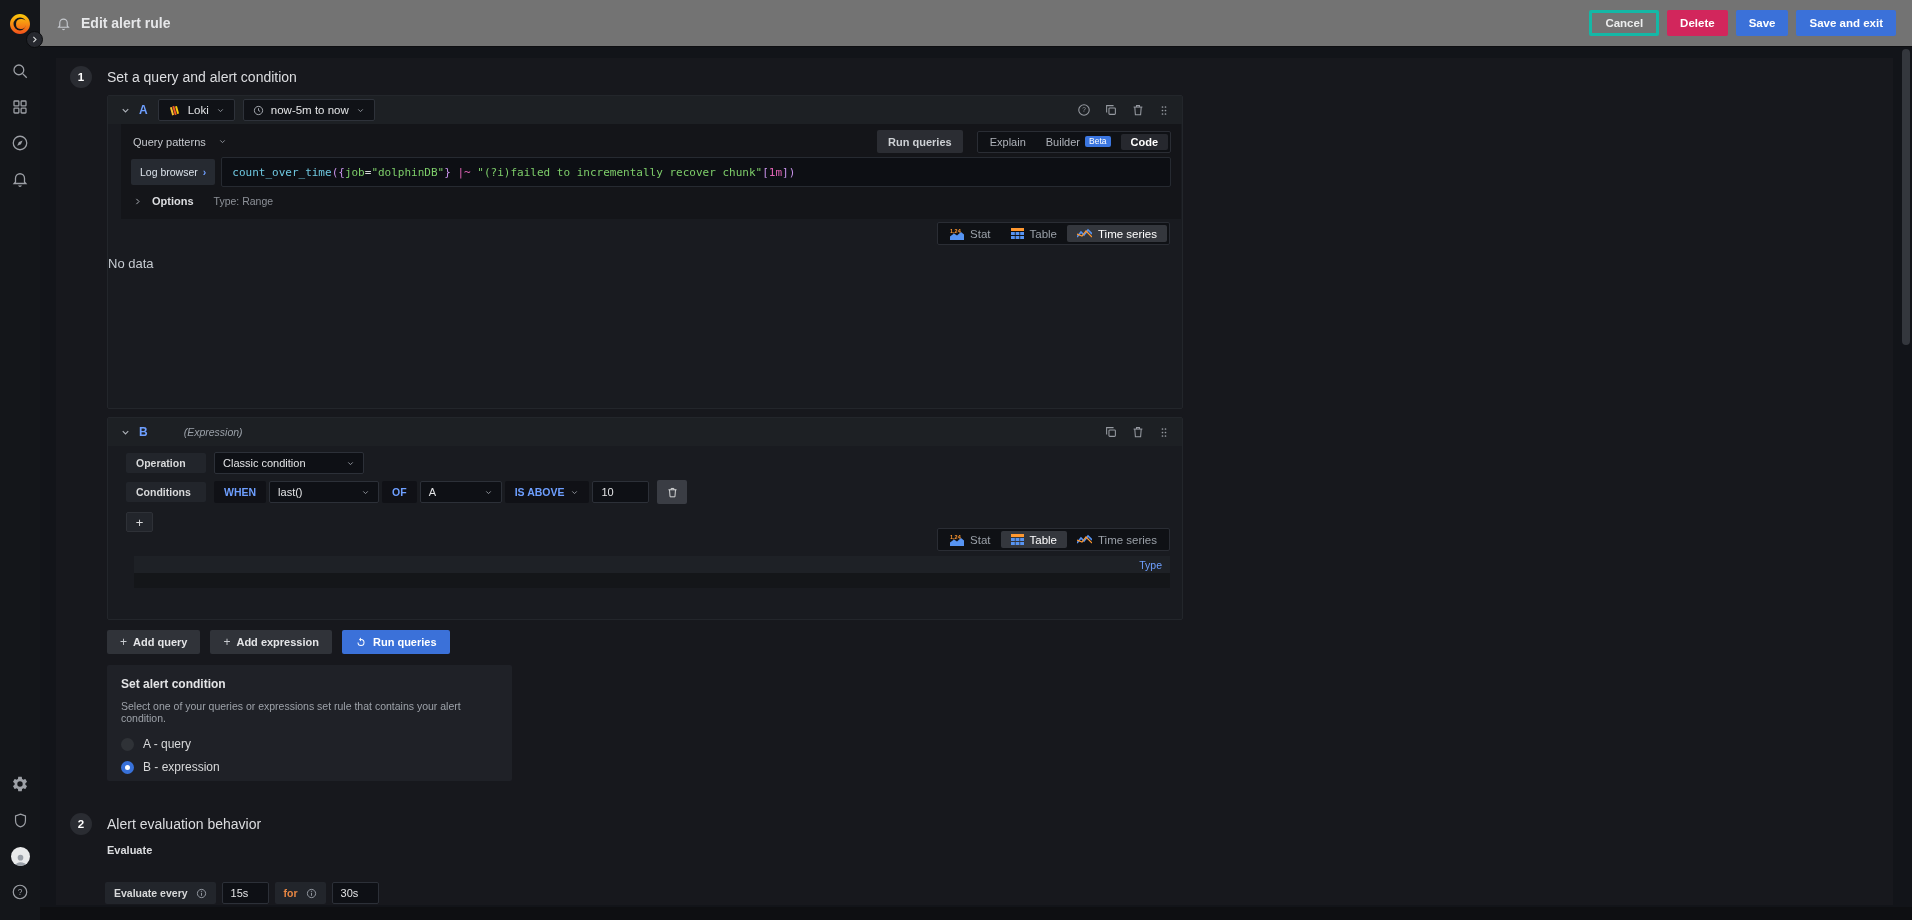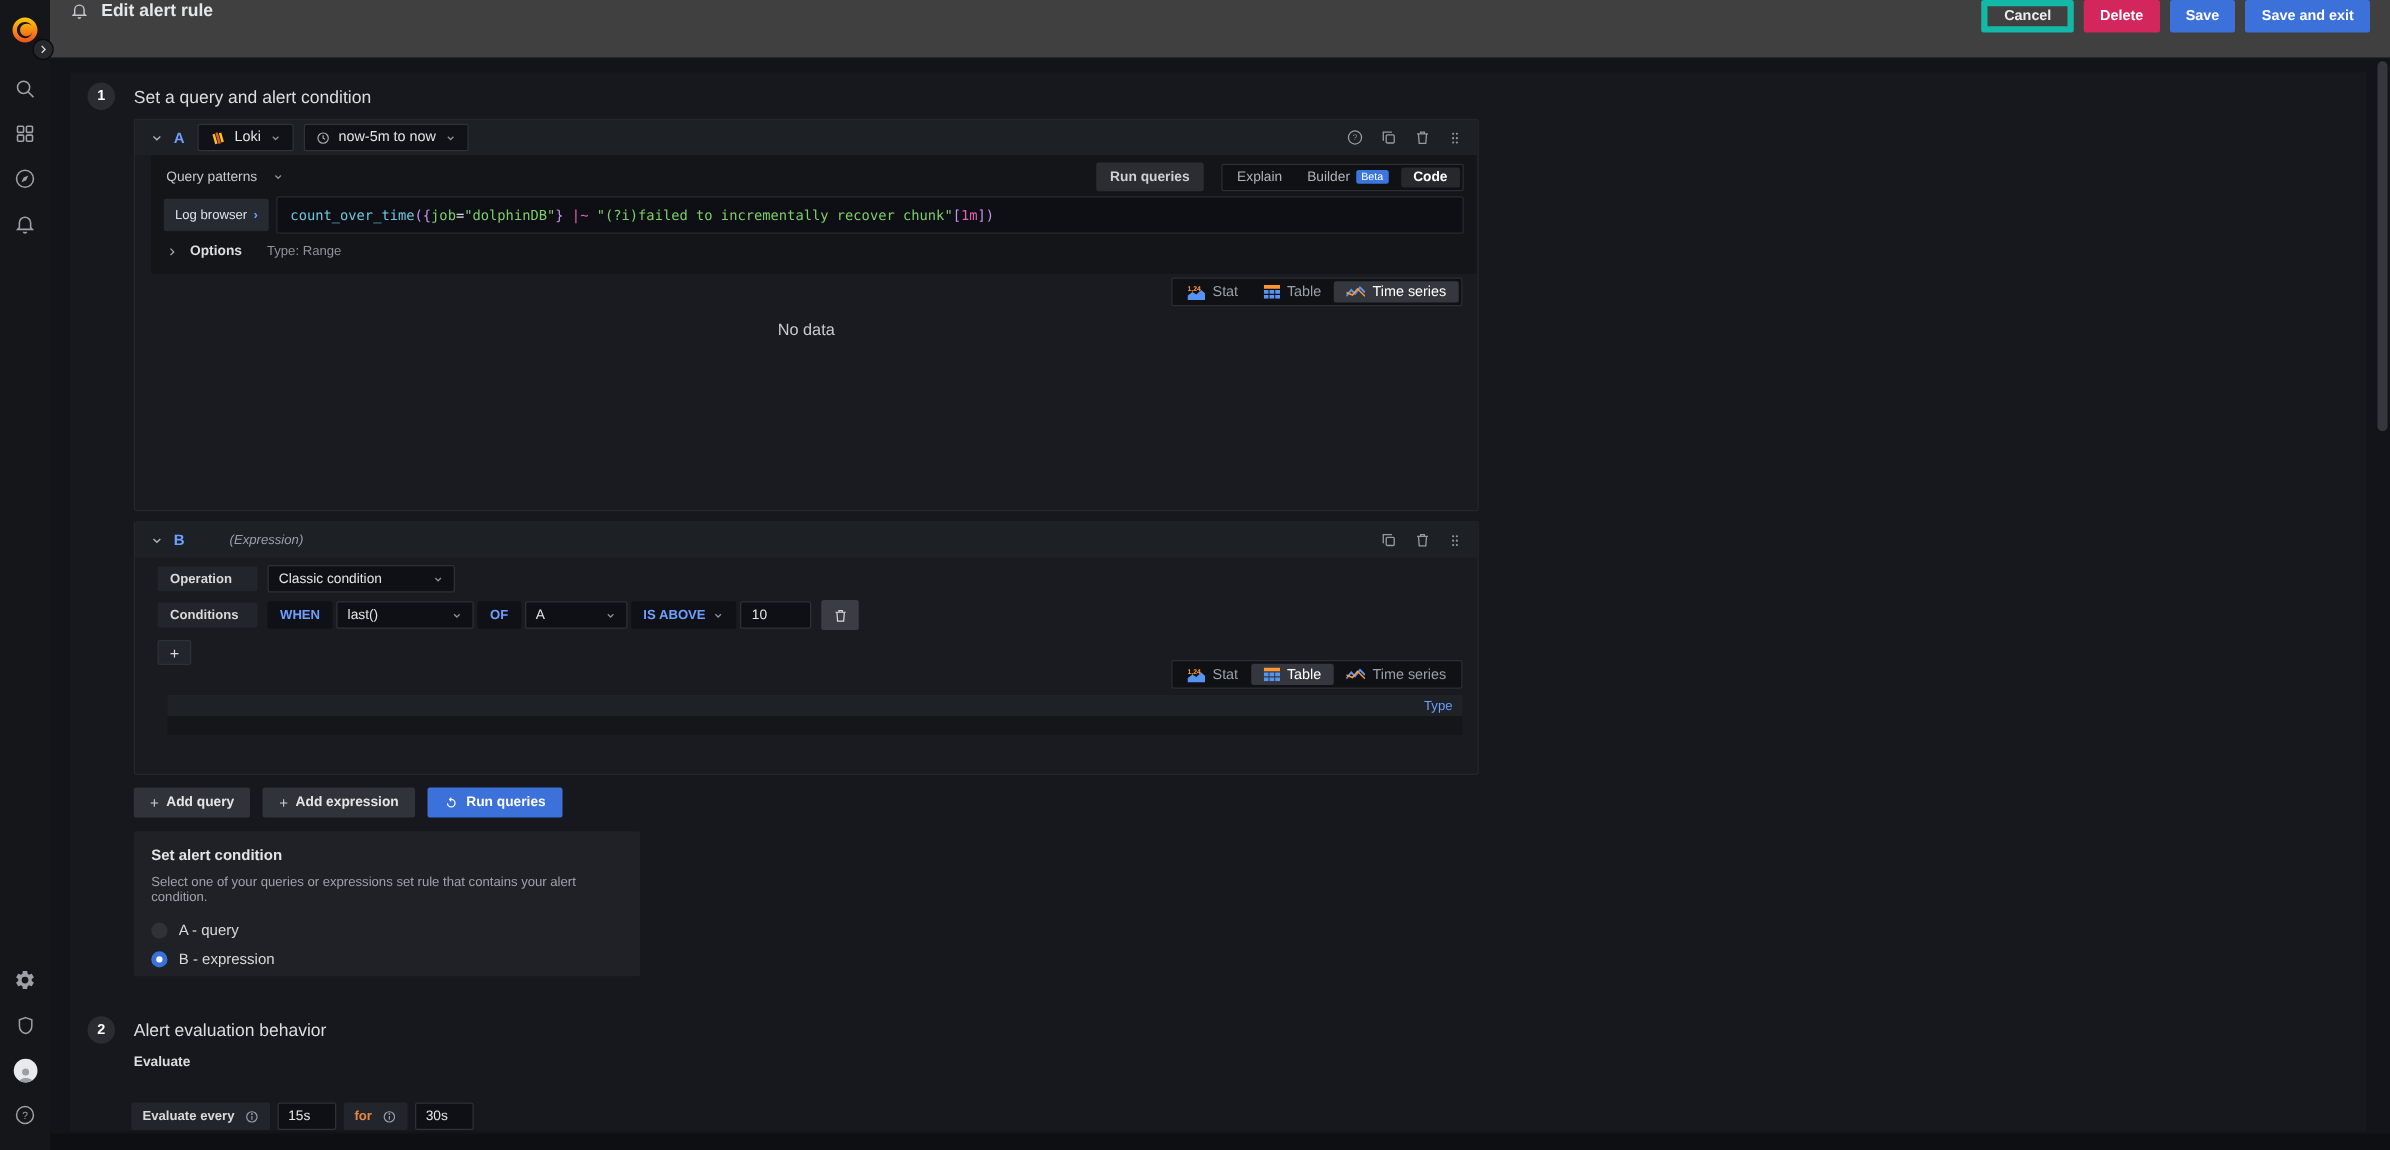--- a/index.html
+++ b/index.html
@@ -9,26 +9,26 @@
 
   
   .sidebar{position:absolute;left:0;top:0;width:40px;height:920px;background:#14161a;display:flex;flex-direction:column;align-items:center;padding:7px 0 10px 0;z-index:4}
   .side-icon{width:40px;height:36px;display:flex;align-items:center;justify-content:center;color:#9da0a6;cursor:pointer}
   .side-logo{width:40px;height:34px;display:flex;align-items:center;justify-content:center;margin-bottom:12px}
   .side-spacer{flex:1}
   .avatar-circle{width:19px;height:19px;border-radius:50%;background:#e9eaeb;display:flex;align-items:flex-end;justify-content:center;overflow:hidden}
   .expand-btn{position:absolute;left:26px;top:31px;width:17px;height:17px;border-radius:50%;background:#26282e;border:1px solid #0b0c0e;color:#d8d9da;display:flex;align-items:center;justify-content:center;z-index:6;cursor:pointer}
 
   
-  .nav{position:absolute;left:40px;top:0;right:0;height:47px;background:#404040;border-bottom:1px solid #0d0e11;display:flex;align-items:flex-start;padding:0 16px;z-index:3}
+  .nav{position:absolute;left:40px;top:0;right:0;height:47px;background:#737373;border-bottom:1px solid #0d0e11;display:flex;align-items:center;padding:0 16px;z-index:3}
   .nav-left{display:flex;align-items:center;gap:10px}
   .nav-title{font-size:14px;font-weight:bold;color:#e6e7e9}
   .nav-actions{margin-left:auto;display:flex;gap:8px;align-items:center}
   .btn{height:26px;border-radius:2px;font-size:11.5px;font-weight:bold;display:inline-flex;align-items:center;gap:6px;padding:0 13px;border:none;color:#fff;font-family:inherit;cursor:pointer}
-  .btn-outline{background:transparent;border:5px solid #14b8a6;color:#eceded}
+  .btn-outline{background:transparent;border:3px solid #14b8a6;color:#eceded}
   .btn-red{background:#d2265c}
   .btn-blue{background:#3b71d9}
 
   
   .content{position:absolute;left:40px;top:47px;right:0;bottom:0;background:#121419}
   .wrapper{position:absolute;left:16px;top:11px;width:1837px;height:847px;background:#17181d}
   .scrollbar{position:absolute;right:2px;top:2px;width:8px;height:296px;background:#34373d;border-radius:4px;cursor:pointer}
   .bottom-band{position:absolute;left:0;right:0;bottom:0;height:13px;background:#0e0f12}
 
   .step-header{position:absolute;display:flex;align-items:center;gap:15px}
@@ -58,21 +58,21 @@
   .logbrowser{height:26px;background:#262a31;border:none;border-radius:2px;color:#dbe2ea;font-size:10.5px;display:inline-flex;align-items:center;gap:5px;padding:0 9px;font-family:inherit;cursor:pointer;white-space:nowrap}
   .logbrowser .lb-chev{color:#6e9fff;font-weight:bold}
   .code-box{flex:1;margin-left:6px;height:30px;background:#0d0f14;border:1px solid #262a31;border-radius:2px;display:flex;align-items:center;padding:0 10px;font-family:"DejaVu Sans Mono",monospace;font-size:11px;white-space:pre;cursor:text}
   .erow3{display:flex;align-items:center;margin-top:8px;gap:10px;padding-left:2px}
   .opt-label{font-size:11px;font-weight:bold;color:#dcdde0;cursor:pointer}
   .opt-type{font-size:10.5px;color:#8d9198;margin-left:10px}
 
   .viz-toolbar{position:absolute;right:12px;display:flex;align-items:center}
   .toggle-item{display:flex;align-items:center;gap:6px;padding:2.5px 10px;font-size:11.5px;color:#9aa0a8;border-radius:2px;cursor:pointer}
   .toggle-item.active{background:#34373d;color:#fff}
-  .no-data{position:absolute;left:0;right:0;top:160px;text-align:center;font-size:13px;color:#c7ccd2}
+  .no-data{position:absolute;left:0;right:0;top:160px;font-size:13px;color:#c7ccd2}
 
   
   .b-body{position:absolute;left:18px;top:34px;right:12px}
   .label-box{width:80px;height:20px;background:#22252b;border-radius:2px;display:inline-flex;align-items:center;padding:0 10px;font-size:10.5px;font-weight:bold;color:#d8d9da;margin-right:8px;flex:none}
   .brow{display:flex;align-items:center;margin-bottom:6px}
   .cond-items{display:flex;align-items:center;gap:3px}
   .chip{height:22px;background:#101116;border-radius:2px;display:inline-flex;align-items:center;padding:0 10px;font-size:10.5px;font-weight:bold;color:#6e9fff;gap:6px}
   .chip .chev-dim{color:#8d9198}
   .csel{height:22px;background:#0e1015;border:1px solid #2c3038;border-radius:2px;display:inline-flex;align-items:center;justify-content:space-between;padding:0 8px;font-size:11px;color:#e3e4e6;cursor:pointer}
   .cinput{height:22px;background:#0e1015;border:1px solid #2c3038;border-radius:2px;color:#e3e4e6;font-size:11px;padding:0 8px;font-family:inherit;width:57px}

